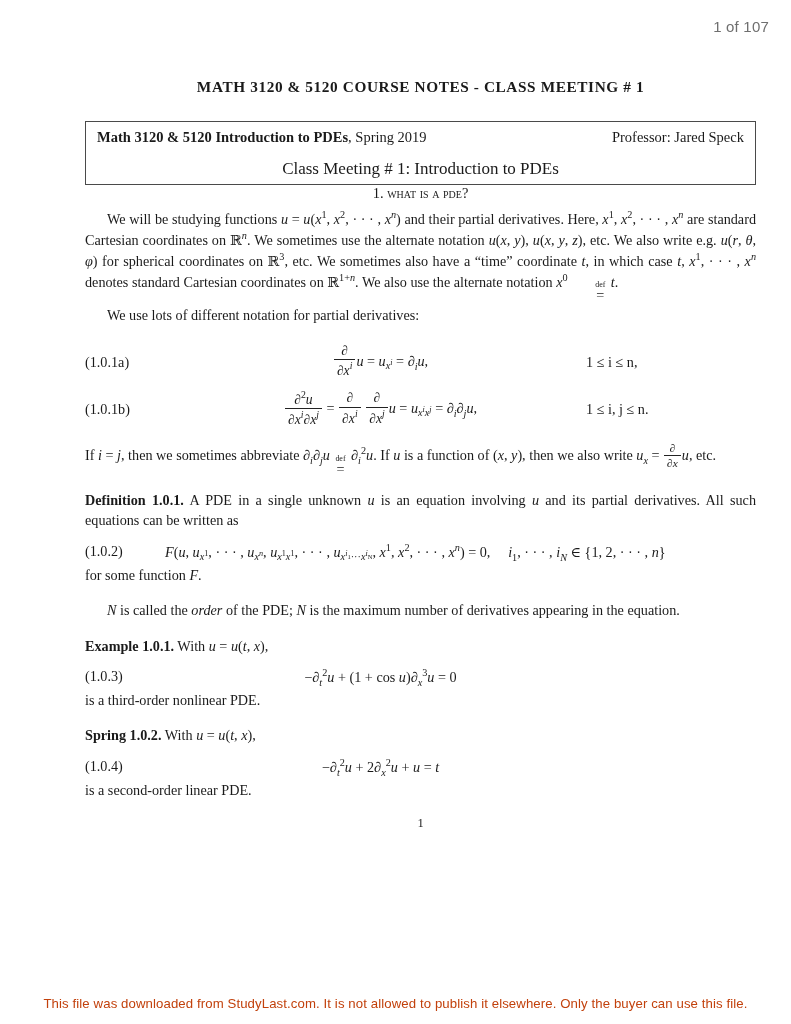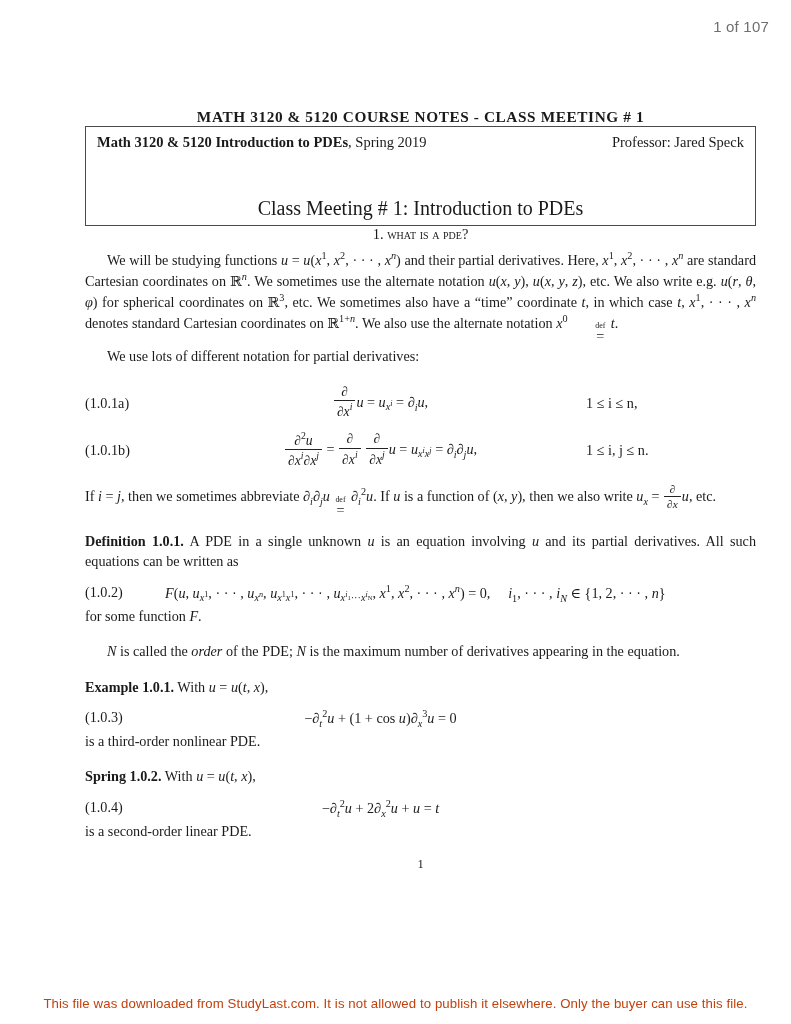--- a/index.html
+++ b/index.html
@@ -33,28 +33,29 @@
     left: 85px;
     top: 0;
     width: 671px;
   }
 
   .doc-title {
     text-align: center;
     font-weight: bold;
     font-size: 15.3px;
     letter-spacing: .6px;
-    margin-top: 108px;
+    margin-top: 78px;
     white-space: nowrap;
   }
 
   
   .course-box {
     border: 1px solid #4a4a4a;
-    height: 100px;
+    margin-top: 25px;
+    height: 64px;
     position: relative;
     box-sizing: border-box;
   }
   .course-box-row {
     position: absolute;
     top: 7px;
     left: 11px;
     right: 11px;
     display: flex;
     justify-content: space-between;
@@ -63,21 +64,21 @@
   }
   .course-name { font-weight: bold; }
   .course-term { font-weight: normal; }
   .course-prof { font-size: 14.5px; white-space: nowrap; }
   .meeting-title {
     position: absolute;
     bottom: 5px;
     left: 0;
     right: 0;
     text-align: center;
-    font-size: 20px;
+    font-size: 17px;
   }
 
   
   .section-head {
     text-align: center;
     font-size: 14.5px;
   }
   .smallcaps {
     font-variant: small-caps;
     text-transform: lowercase;

